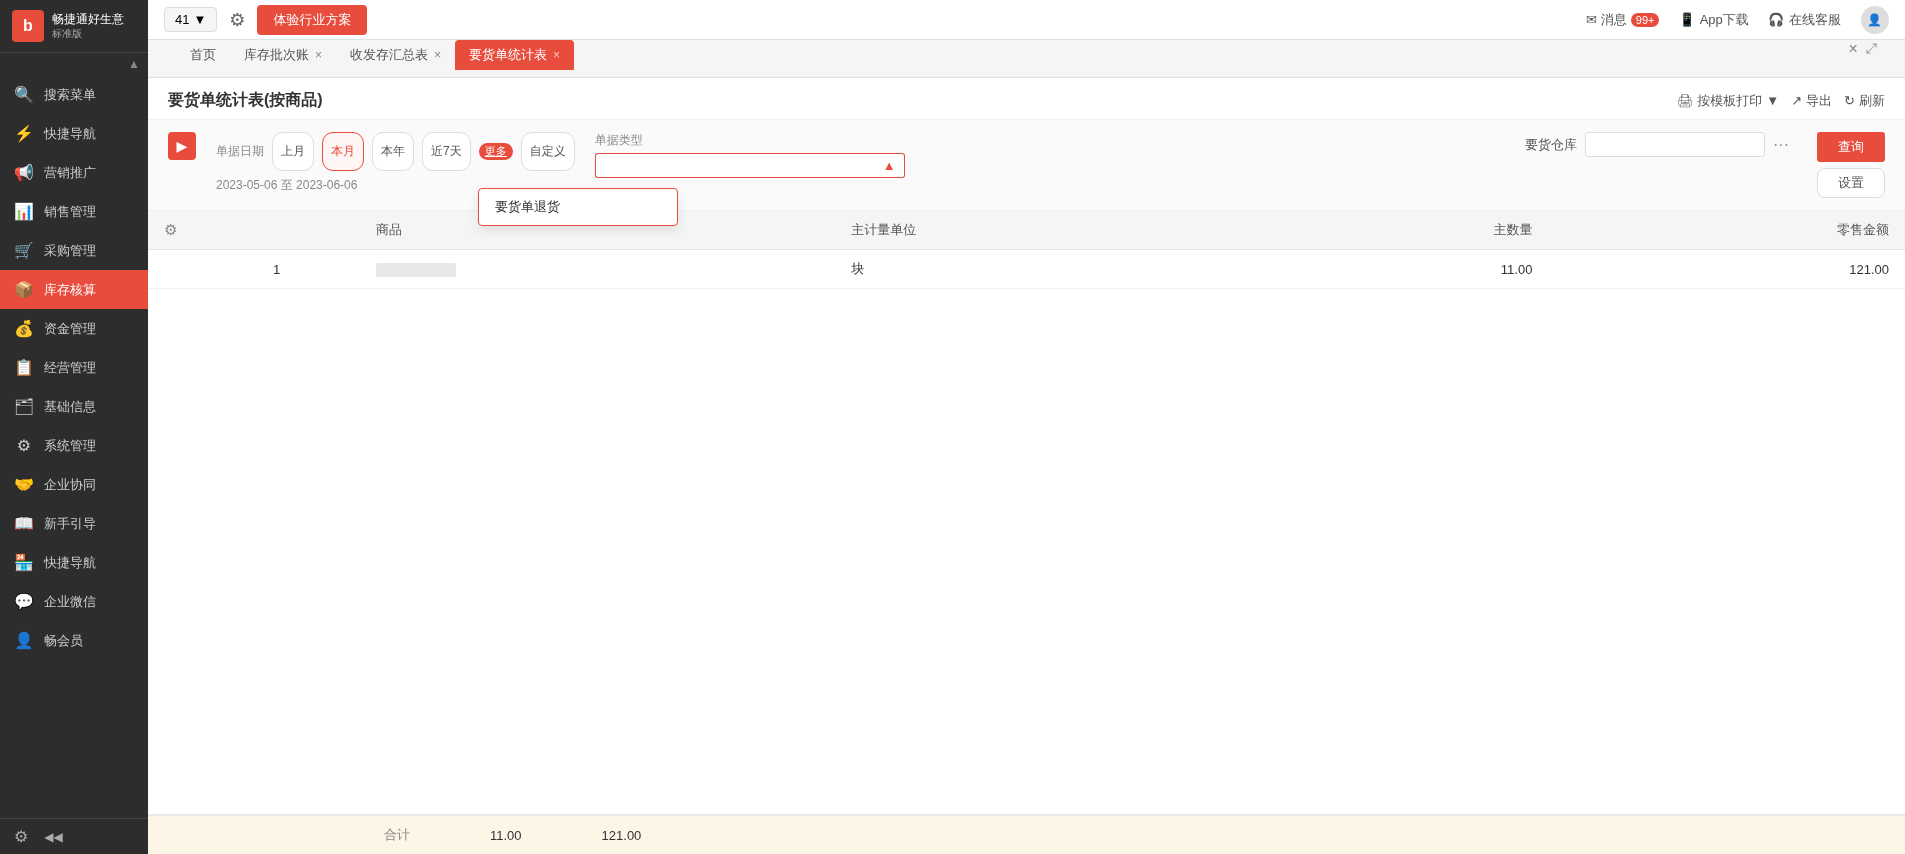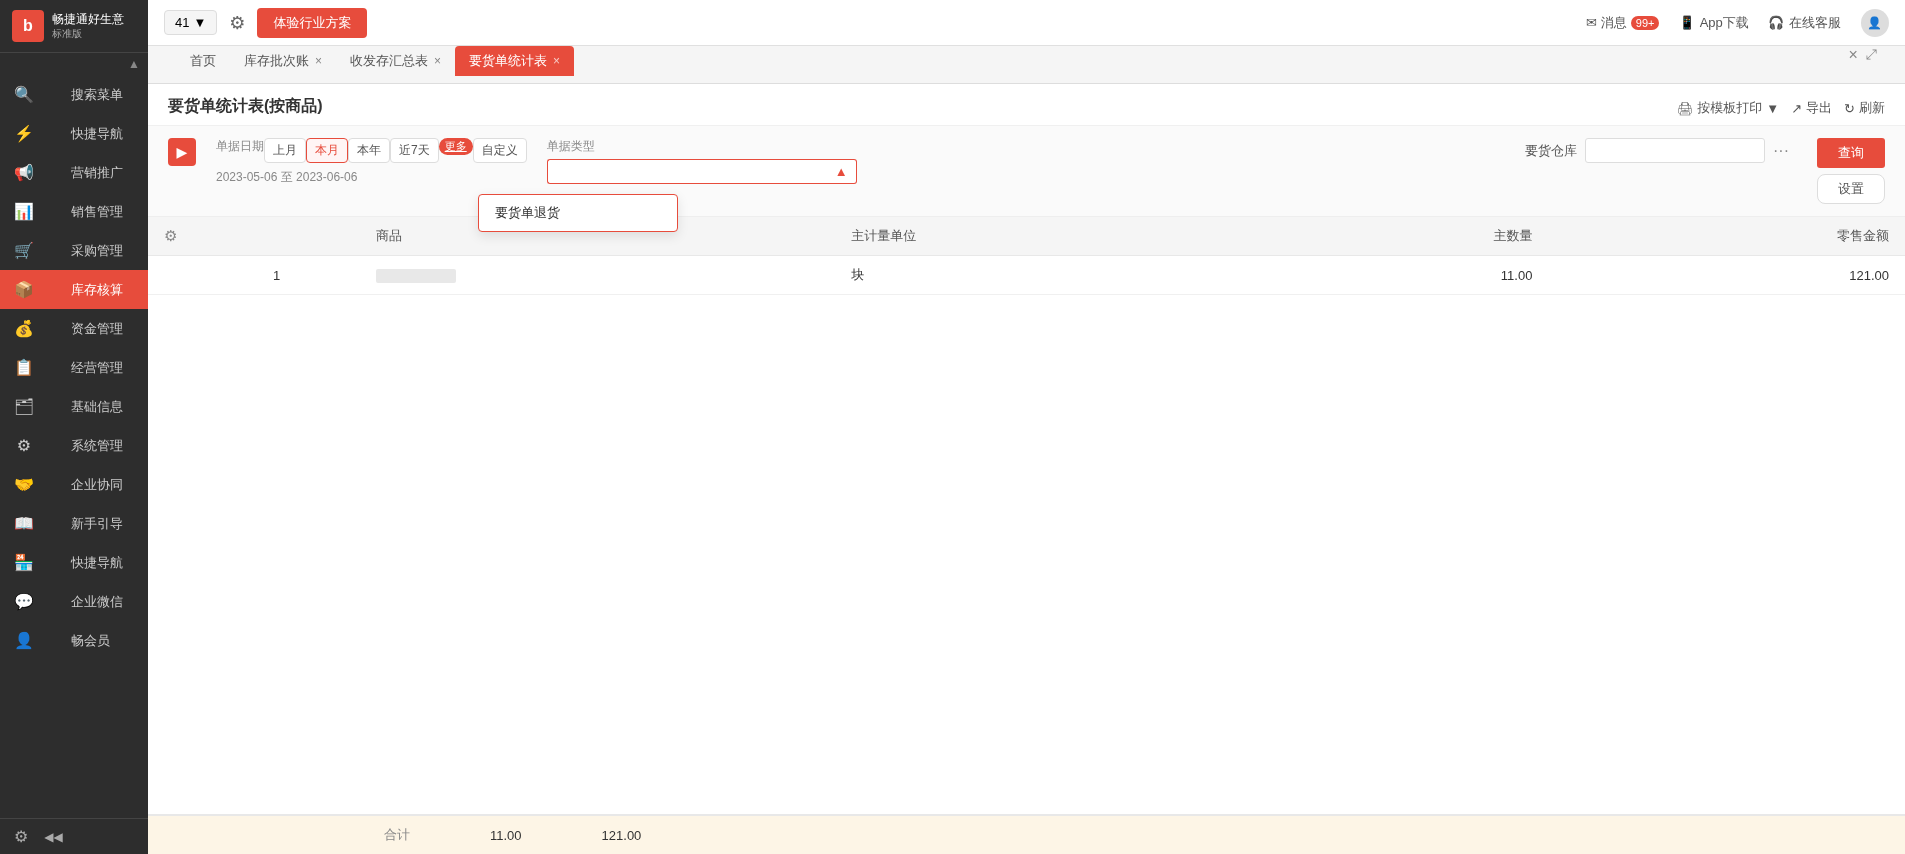--- a/index.html
+++ b/index.html
@@ -50,21 +50,21 @@
       display: flex;
       align-items: center;
       padding: 10px 14px;
       cursor: pointer;
       gap: 10px;
       color: #ccc;
       transition: background 0.15s;
     }
     .sidebar-item.active { background: #e74c3c; color: #fff; }
     .sidebar-item-icon { font-size: 16px; width: 20px; text-align: center; }
-    .sidebar-item-label { font-size: 13px; margin-left: 27px; }
+    .sidebar-item-label { font-size: 13px; }
 
     .sidebar-bottom {
       border-top: 1px solid #444;
       padding: 8px 14px;
       display: flex;
       align-items: center;
       gap: 16px;
       color: #aaa;
       font-size: 12px;
     }
@@ -74,21 +74,21 @@
       flex: 1;
       display: flex;
       flex-direction: column;
       background: #f0f0f0;
       overflow: hidden;
     }
 
     
     .header {
       background: #fff;
-      height: 46px;
+      height: 40px;
       display: flex;
       align-items: center;
       padding: 0 16px;
       border-bottom: 1px solid #e0e0e0;
       justify-content: space-between;
     }
     .header-left {
       display: flex;
       align-items: center;
       gap: 12px;
@@ -190,21 +190,21 @@
       flex: 1;
       background: #fff;
       overflow: auto;
       display: flex;
       flex-direction: column;
     }
 
     
     .page-header {
       display: flex;
-      align-items: flex-end;
+      align-items: center;
       justify-content: space-between;
       padding: 12px 20px 8px 20px;
       border-bottom: 1px solid #f0f0f0;
     }
     .page-title {
       font-size: 16px;
       font-weight: 600;
       color: #333;
     }
     .page-actions {
@@ -248,26 +248,27 @@
       display: flex;
       flex-direction: column;
       gap: 6px;
     }
     .filter-label {
       font-size: 12px;
       color: #888;
     }
     .filter-row {
       display: flex;
-      align-items: flex-start;
+      align-items: center;
+      gap: 8px;
     }
     .date-btn {
-      padding: 3px 8px;
+      padding: 10px 8px;
       border: 1px solid #ddd;
-      border-radius: 4px;
+      border-radius: 11px;
       cursor: pointer;
       font-size: 12px;
       color: #555;
       background: white;
     }
     .date-btn.active { border-color: #e74c3c; color: #e74c3c; background: #fff5f5; }
     .date-badge {
       background: #e74c3c;
       color: white;
       border-radius: 10px;

